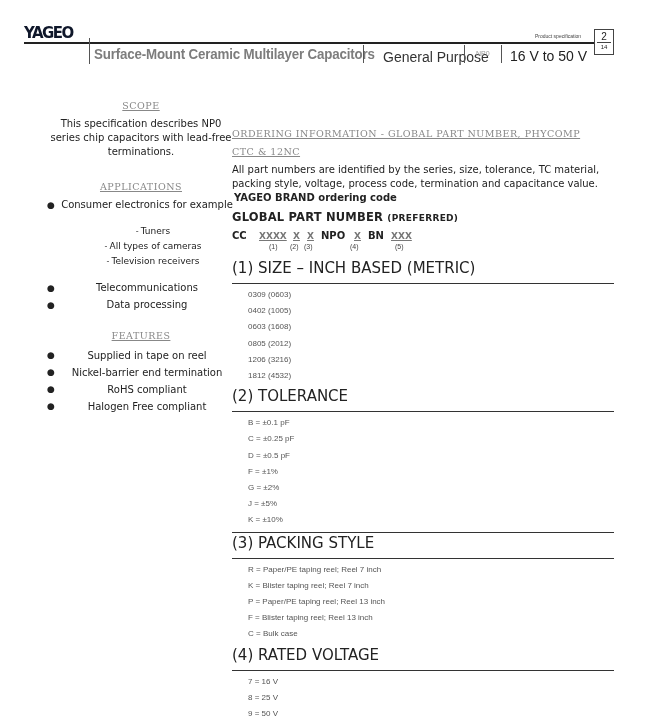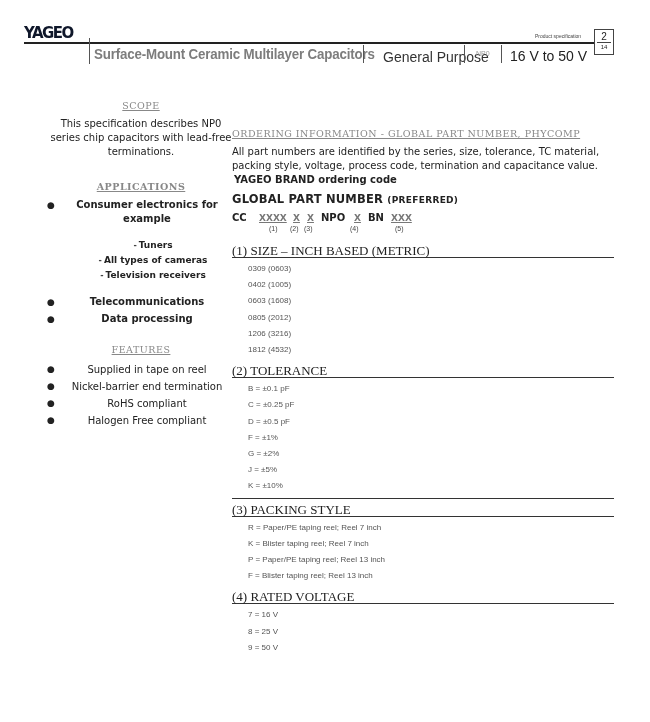--- a/index.html
+++ b/index.html
@@ -40,21 +40,21 @@
   .ord-head { font-family:"DejaVu Serif", serif; font-size:9.5px; color:#888; text-decoration:underline; letter-spacing:0.5px; text-transform:uppercase; line-height:18px; }
   .ord-desc { font-size:10px; line-height:14px; margin-top:2px; }
   .brand-code { font-size:10px; font-weight:bold; line-height:14px; padding-left:2px; }
   .gpn-title { font-size:11.5px; font-weight:bold; margin-top:5px; letter-spacing:0.2px; }
   .gpn-title .pref { font-size:9px; font-variant:small-caps; text-transform:uppercase; letter-spacing:0.3px; }
   .code-row { margin-top:6px; position:relative; height:26px; }
   .code-tok { position:absolute; top:0; font-size:10px; font-weight:bold; }
   .code-tok.ul { text-decoration:underline; color:#777; font-size:9px; top:1px; }
   .code-idx { position:absolute; top:13px; font-size:7px; color:#444; font-family:"Liberation Sans", sans-serif; }
 
-  .tbl-head { font-size:13px; color:#222; line-height:13px; padding-bottom:0; border-bottom:1.5px solid #333; margin-top:6px;font-family:Liberation Serif, serif; }
+  .tbl-head { font-size:15px; color:#222; line-height:13px; padding-bottom:8px; border-bottom:1.5px solid #333; margin-top:6px; }
   .tbl-list { list-style:none; margin:0; padding:3px 0 0 16px; }
   .tbl-list li { font-family:"Liberation Sans", sans-serif; font-size:8px; color:#555; line-height:16.2px; }
   .tbl-end { border-top:1.5px solid #333; height:0; }
 </style>
 </head>
 <body>
 
 <div class="abs logo">YAGEO</div>
 <div class="abs hdr-rule"></div>
 <div class="abs hdr-vbar"></div>
@@ -70,21 +70,21 @@
   <span class="page-num">2</span>
   <span class="page-total">14</span>
 </div>
 
 <div class="abs left-col">
   <div class="block">
     <div class="sec-head">SCOPE</div>
     <div class="body-text">This specification describes NP0 series chip capacitors with lead-free terminations.</div>
   </div>
 
-  <div class="block" style="margin-bottom:18px;font-weight:bold;">
+  <div class="block" style="margin-bottom:18px;">
     <div class="sec-head">APPLICATIONS</div>
     <ul class="bullets">
       <li>
         <span class="dot">●</span>
         <span>Consumer electronics for example</span>
         <ul class="sub">
           <li><span class="dash">-</span><span>Tuners</span></li>
           <li><span class="dash">-</span><span>All types of cameras</span></li>
           <li><span class="dash">-</span><span>Television receivers</span></li>
         </ul>
@@ -106,20 +106,21 @@
       <li style="line-height:17px;"><span class="dot">●</span><span>Supplied in tape on reel</span></li>
       <li style="line-height:17px;"><span class="dot">●</span><span>Nickel-barrier end termination</span></li>
       <li style="line-height:17px;"><span class="dot">●</span><span>RoHS compliant</span></li>
       <li style="line-height:17px;"><span class="dot">●</span><span>Halogen Free compliant</span></li>
     </ul>
   </div>
 </div>
 
 <div class="abs right-col">
   <div class="ord-head">ORDERING INFORMATION - GLOBAL PART NUMBER, PHYCOMP</div>
+  <div class="ord-head">CTC &amp; 12NC</div>
   <div class="ord-desc">All part numbers are identified by the series, size, tolerance, TC material, packing style, voltage, process code, termination and capacitance value.</div>
   <div class="brand-code">YAGEO BRAND ordering code</div>
   <div class="gpn-title">
     <span>GLOBAL PART NUMBER</span>
     <span class="pref">(PREFERRED)</span>
   </div>
 
   <div class="code-row">
     <span class="code-tok" style="left:0px;">CC</span>
     <span class="code-tok ul" style="left:27px;">XXXX</span>
@@ -157,20 +158,21 @@
     <li>K = ±10%</li>
   </ul>
   <div class="tbl-end" style="margin-top:3px;"></div>
 
   <div class="tbl-head" style="margin-top:4px;">(3) PACKING STYLE</div>
   <ul class="tbl-list">
     <li>R = Paper/PE taping reel; Reel 7 inch</li>
     <li>K = Blister taping reel; Reel 7 inch</li>
     <li>P = Paper/PE taping reel; Reel 13 inch</li>
     <li>F = Blister taping reel; Reel 13 inch</li>
+    <li>C = Bulk case</li>
   </ul>
 
   <div class="tbl-head">(4) RATED VOLTAGE</div>
   <ul class="tbl-list">
     <li>7 = 16 V</li>
     <li>8 = 25 V</li>
     <li>9 = 50 V</li>
   </ul>
 </div>
 

